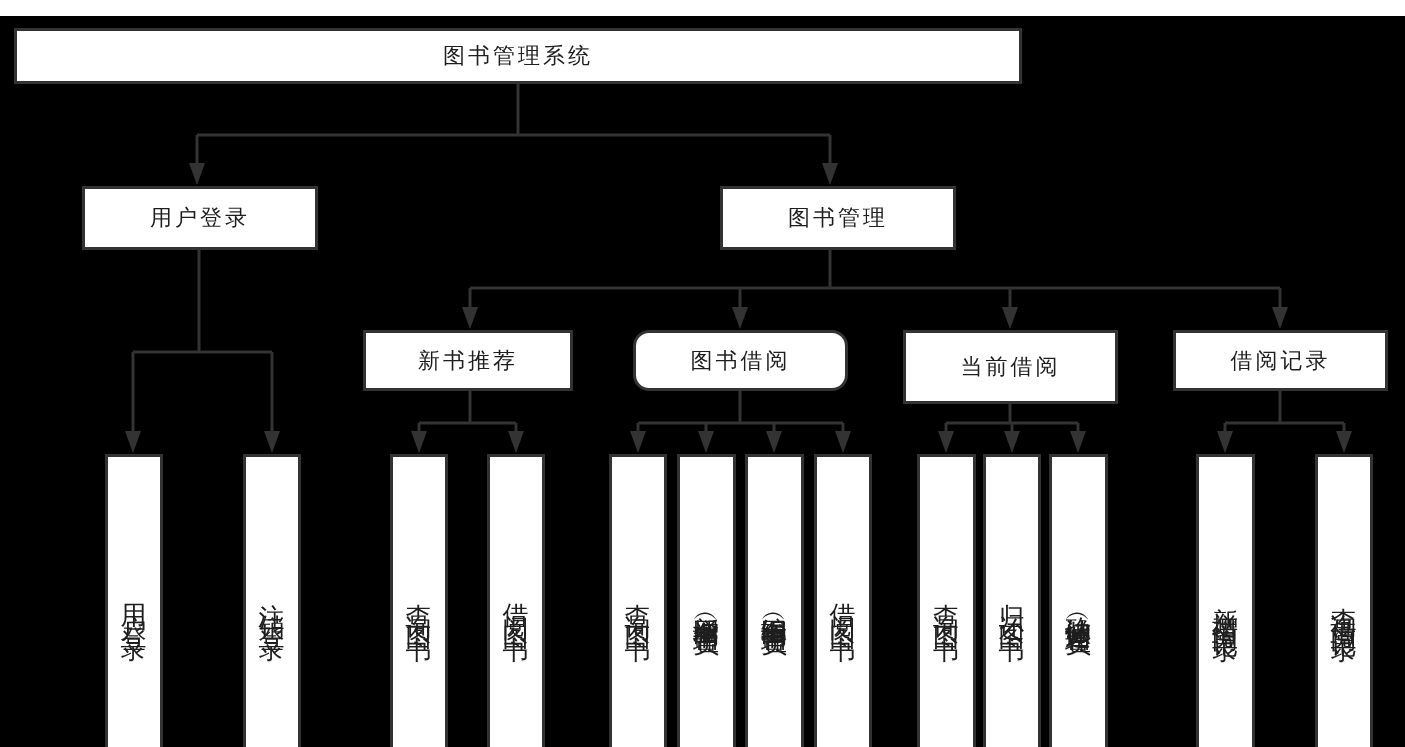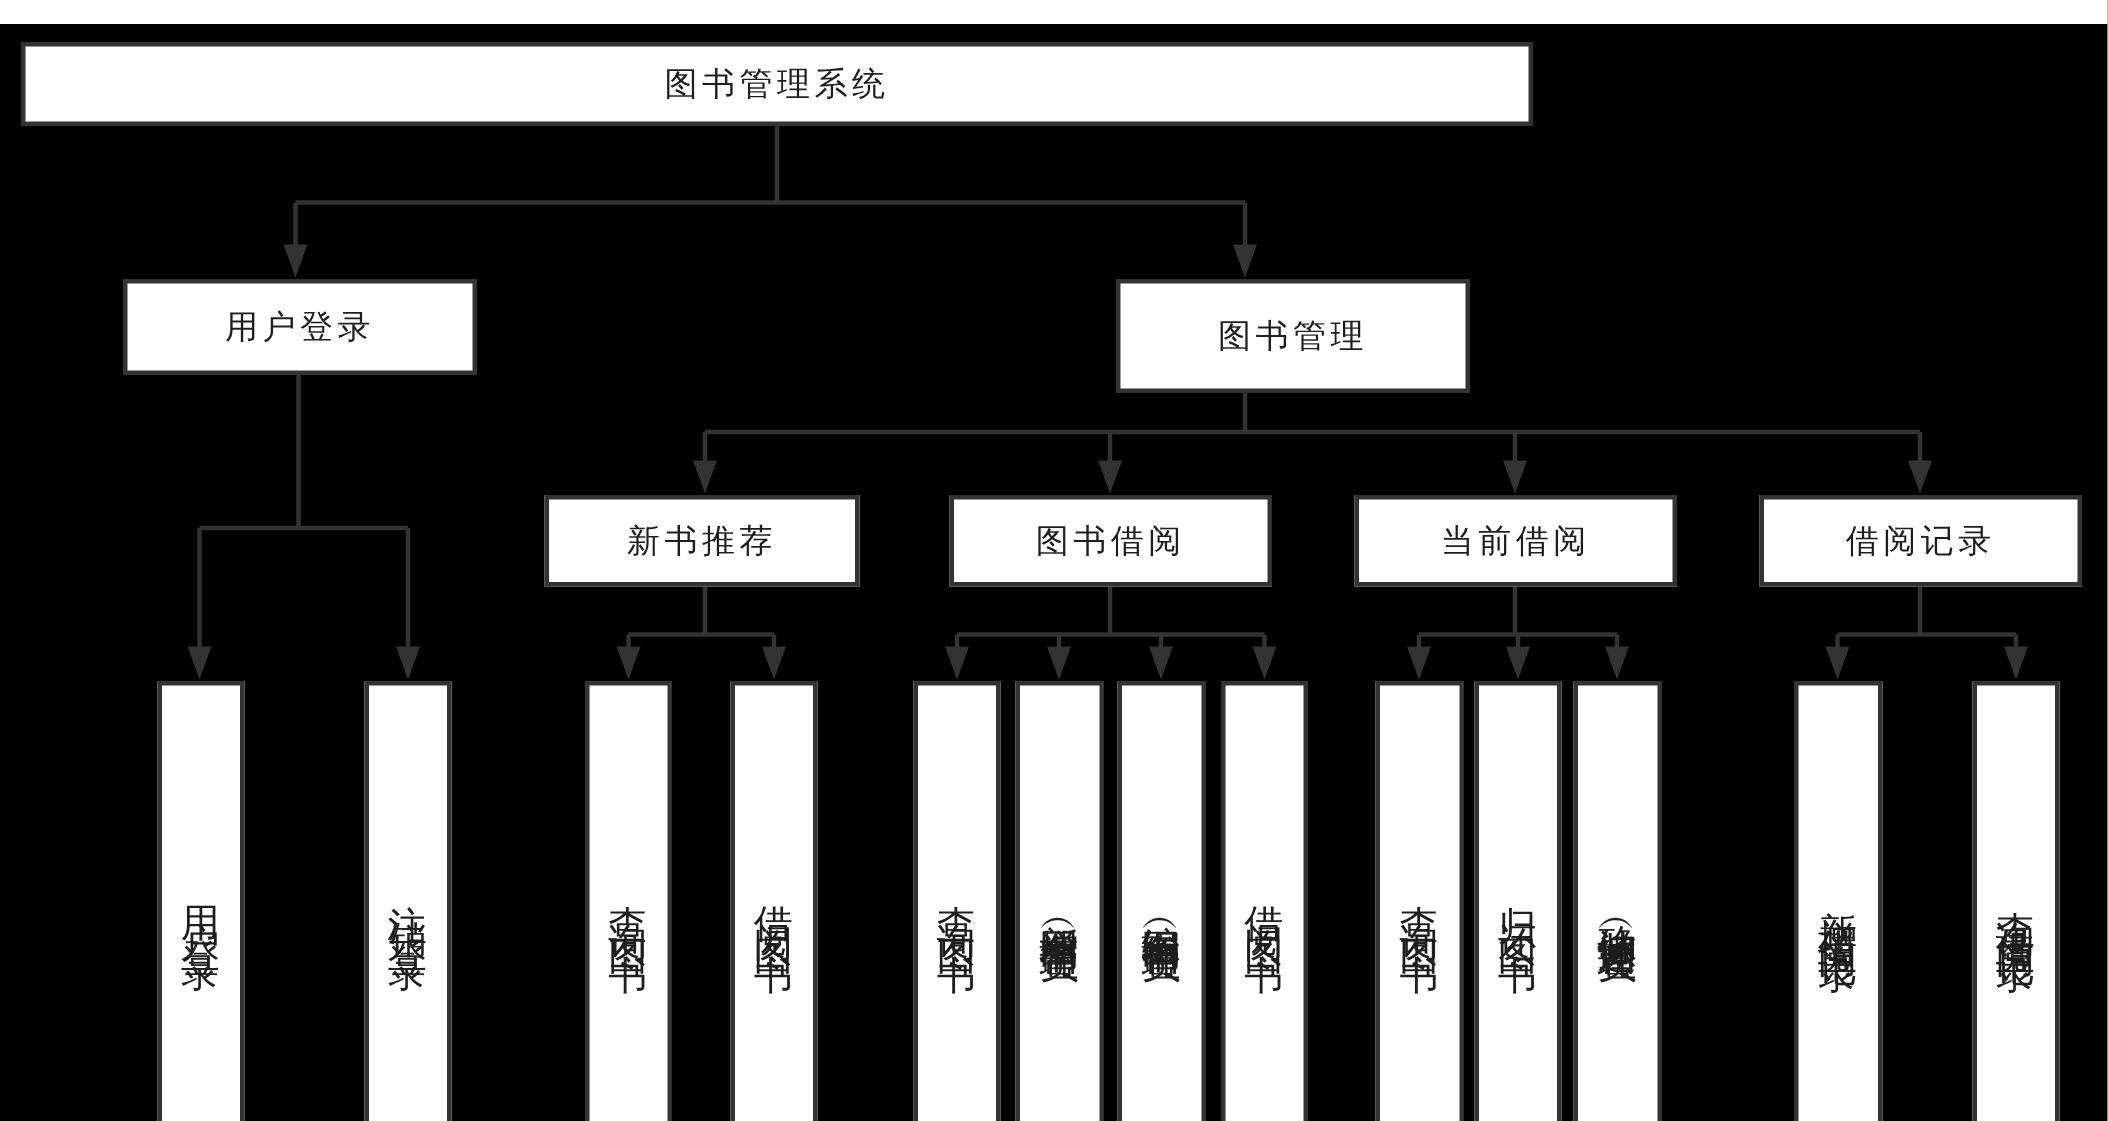--- a/index.html
+++ b/index.html
@@ -90,31 +90,31 @@
       <polygon points="1336,415 1352,415 1344,437" fill="#333333"></polygon>
     </svg>
 
   <div class="box" style="left: 14px; top: 12px; width: 1008px; height: 56px; border-color: rgb(51, 51, 51);">
     <span class="hlabel">图书管理系统</span>
   </div>
 
   <div class="box" style="left: 82px; top: 170px; width: 236px; height: 64px; border-color: rgb(51, 51, 51);">
     <span class="hlabel">用户登录</span>
   </div>
-  <div class="box" style="left: 744px; top: 170px; width: 236px; height: 76px; border-color: rgb(51, 51, 51);">
+  <div class="box" style="left: 720px; top: 170px; width: 236px; height: 64px; border-color: rgb(51, 51, 51);">
     <span class="hlabel">图书管理</span>
   </div>
 
   <div class="box" style="left: 363px; top: 314px; width: 210px; height: 61px; border-color: rgb(51, 51, 51);">
     <span class="hlabel">新书推荐</span>
   </div>
-  <div class="box" style="left: 633px; top: 314px; width: 215px; height: 61px; border-color: rgb(51, 51, 51);">
+  <div class="box" style="left: 633px; top: 314px; width: 215px; height: 61px; border-color: rgb(51, 51, 51); border-radius: 16px;">
     <span class="hlabel">图书借阅</span>
   </div>
-  <div class="box" style="left: 903px; top: 314px; width: 215px; height: 61px; border-color: rgb(51, 51, 51); font-family: Liberation Serif, serif;">
+  <div class="box" style="left: 903px; top: 314px; width: 215px; height: 74px; border-color: rgb(51, 51, 51); font-family: Liberation Serif, serif;">
     <span class="hlabel">当前借阅</span>
   </div>
   <div class="box" style="left: 1173px; top: 314px; width: 215px; height: 61px; border-color: rgb(51, 51, 51); text-align: center;">
     <span class="hlabel">借阅记录</span>
   </div>
 
   <div class="box leaf" style="left: 105px; top: 438px; width: 58px; height: 302px; border-color: rgb(51, 51, 51);">
     <span class="vtext" style="letter-spacing: 11px;">用户登录</span>
   </div>
   <div class="box leaf" style="left: 243px; top: 438px; width: 58px; height: 302px; border-color: rgb(51, 51, 51);">

